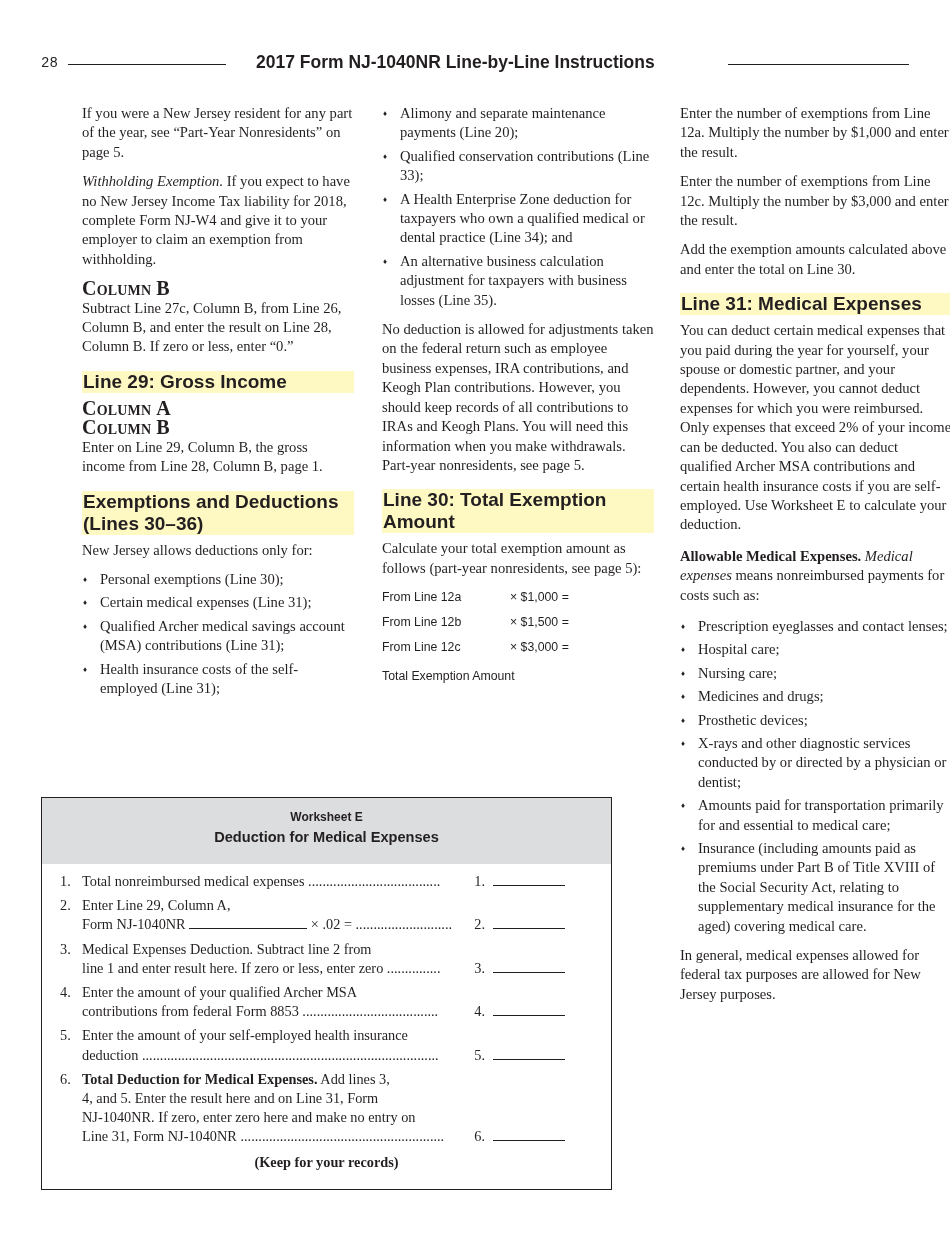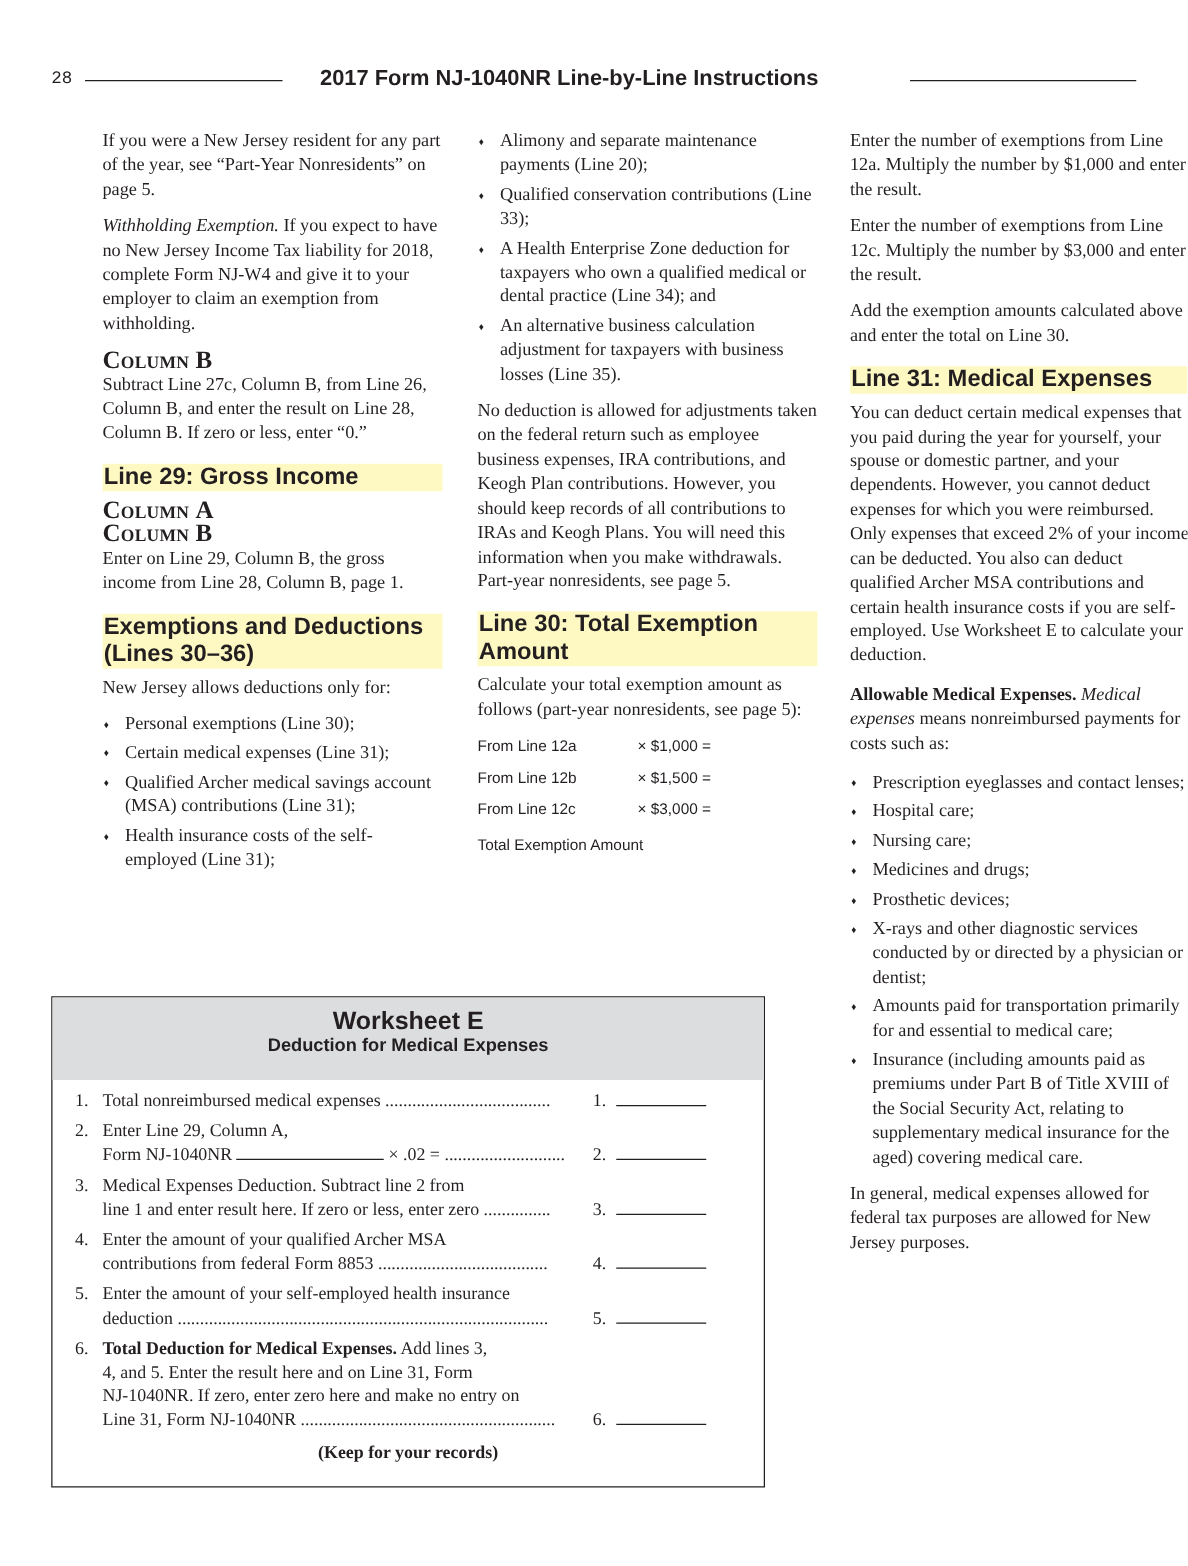--- a/index.html
+++ b/index.html
@@ -18,21 +18,21 @@
   ul.bul { list-style: none; }
   ul.bul li { position: relative; padding-left: 18px; margin-bottom: 4px; }
   ul.bul li::before { content: "\2666"; position: absolute; left: 1px; top: 0; font-size: 8px; }
   .calc { font-family: "Liberation Sans", sans-serif; font-size: 12.3px; }
   .calc-row { position: relative; height: 25px; white-space: nowrap; }
   .calc-row span { position: absolute; top: 0; }
   .blank { display: inline-block; border-bottom: 1px solid #231f20; height: 13px; vertical-align: baseline; }
 
   .ws { position: absolute; left: 41px; top: 797px; width: 571px; height: 393px; border: 1.5px solid #231f20; }
   .ws-head { background: #dcdddf; height: 66px; text-align: center; font-family: "Liberation Sans", sans-serif; font-weight: bold; padding-top: 8px; }
-  .ws-title { font-size: 20px; line-height: 22px; text-align: center; }
+  .ws-title { font-size: 12px; line-height: 22px; text-align: center; }
   .ws-sub { font-size: 14.6px; line-height: 18px; }
   .ws-body { padding: 8px 0 0 18px; font-size: 14.3px; line-height: 19.2px; }
   .ws-item { position: relative; padding-left: 22px; margin-bottom: 5px; width: 500px; }
   .ws-item .num { position: absolute; left: 0; top: 0; }
   .ws-item .ref { position: absolute; right: -5px; bottom: 0; }
   .ws-line { display: inline-block; width: 72px; border-bottom: 1px solid #231f20; margin-left: 8px; height: 13px; }
   .ws-foot { text-align: center; font-weight: bold; margin-top: 6px; }
 </style>
 </head>
 <body>

